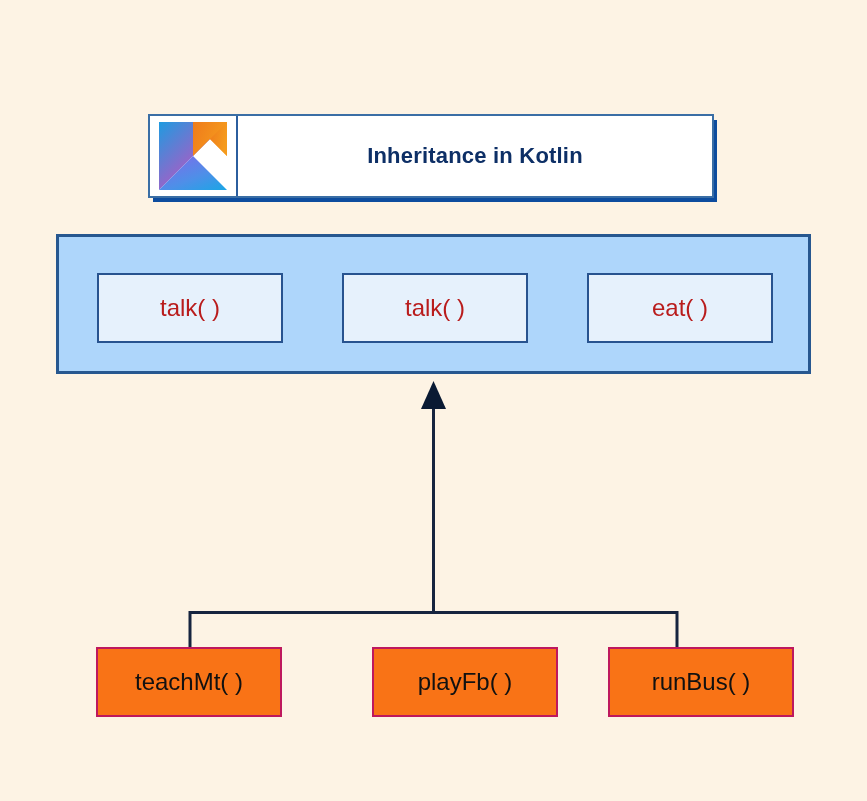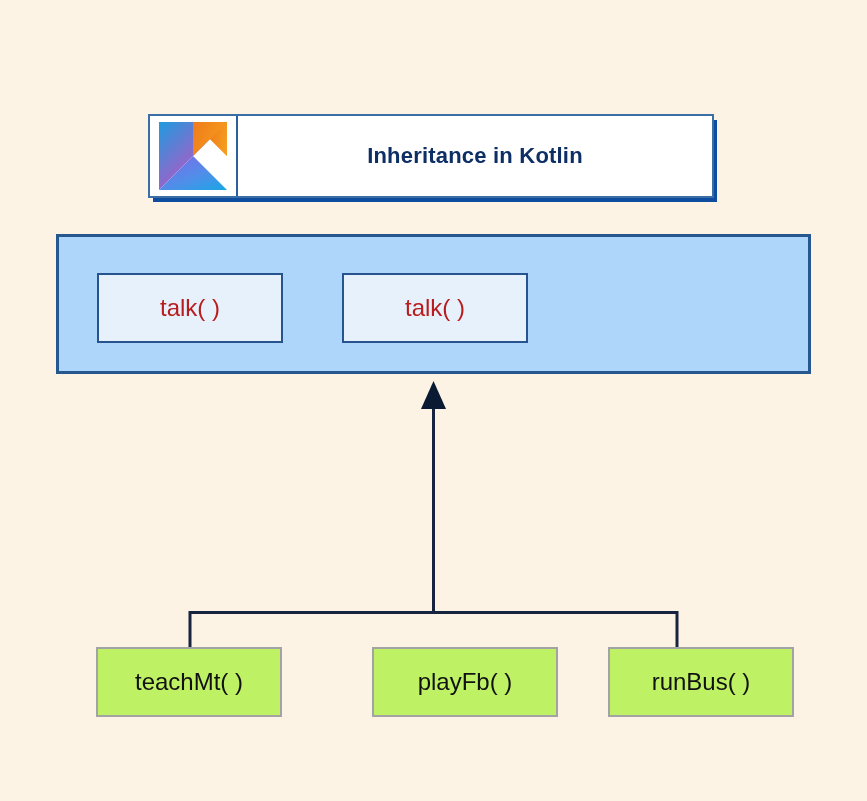--- a/index.html
+++ b/index.html
@@ -92,22 +92,22 @@
     font-size: 24px;
     color: #b91c1c;
     white-space: nowrap;
   }
 
   
   .child-box {
     position: absolute;
     top: 647px;
     height: 70px;
-    background: #bef264;
-    border: 2px solid #a3a3a3;
+    background: #f97316;
+    border: 2px solid #be185d;
     box-sizing: border-box;
     display: flex;
     align-items: center;
     justify-content: center;
   }
   .child-box.c0 { left: 96px;  width: 186px; }
   .child-box.c1 { left: 341px; width: 186px; margin-left: 31px; }
   .child-box.c2 { left: 585px; width: 186px; margin-left: 23px; }
   .child-label {
     font-size: 24px;
@@ -177,20 +177,23 @@
     <line x1="677" y1="611" x2="677" y2="648" stroke="#16243F" stroke-width="3"></line>
   </svg>
 
   <div class="parent-box">
     <div class="method-box m0">
       <span class="method-label">talk( )</span>
     </div>
     <div class="method-box m1">
       <span class="method-label">talk( )</span>
     </div>
+    <div class="method-box m2">
+      <span class="method-label">eat( )</span>
+    </div>
   </div>
 
   <div class="child-box c0">
     <span class="child-label">teachMt( )</span>
   </div>
   <div class="child-box c1">
     <span class="child-label">playFb( )</span>
   </div>
   <div class="child-box c2">
     <span class="child-label">runBus( )</span>

